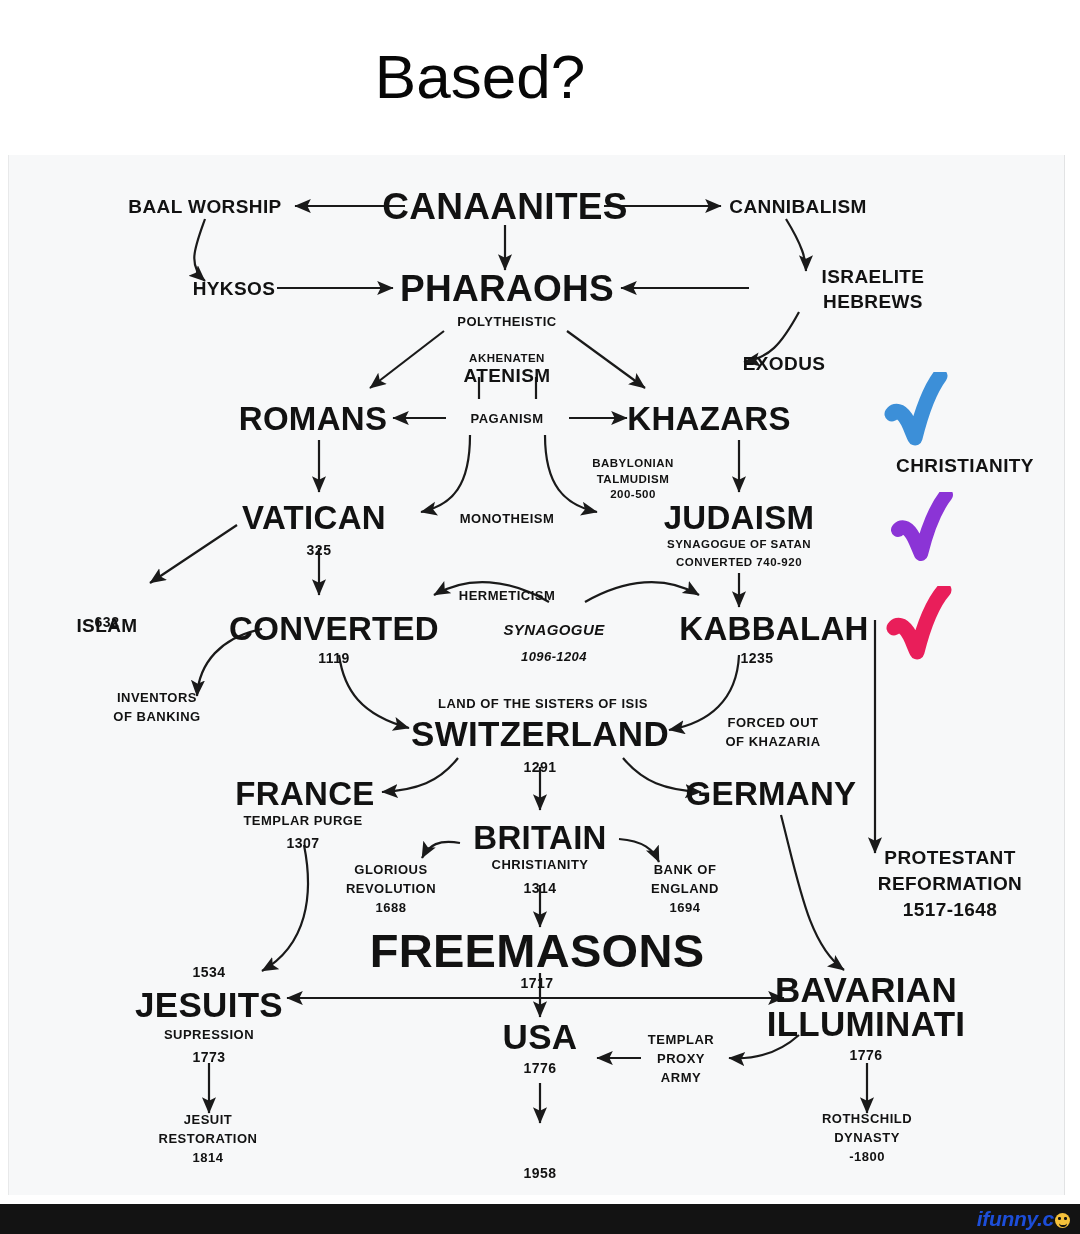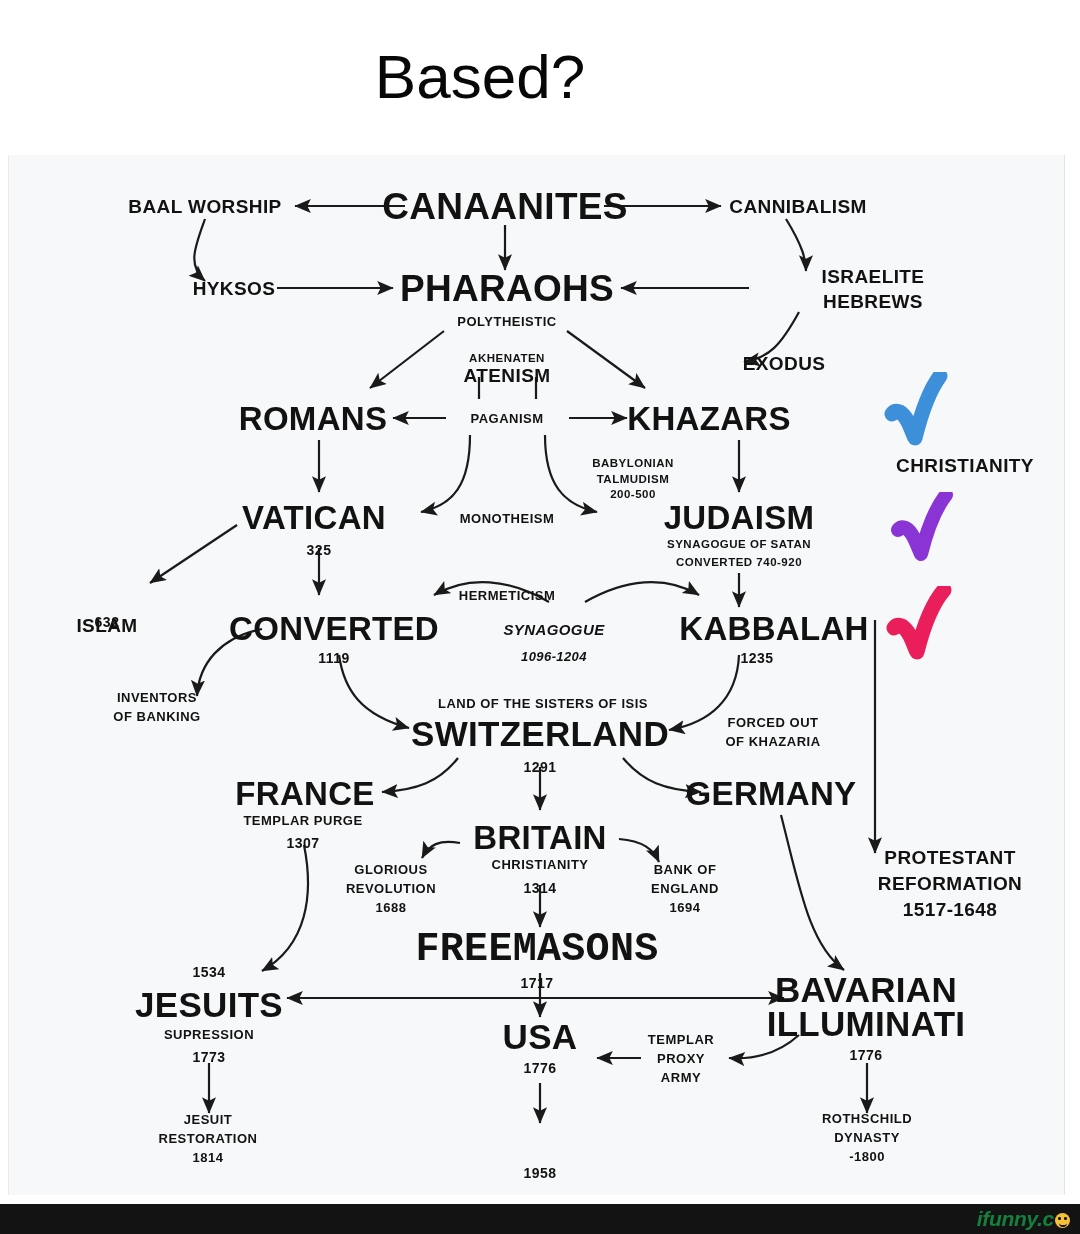--- a/index.html
+++ b/index.html
@@ -43,21 +43,21 @@
   .stack > div{display:block;}
   .check{position:absolute;transform:translate(-50%,-50%);}
   .check svg{display:block;}
   #footer-bar{
     position:absolute;left:0;top:1204px;width:1080px;height:30px;
     background:#131313;
   }
   #ifunny-mark{
     position:absolute;right:10px;top:1207px;
     font-size:21px;font-weight:700;font-style:italic;
-    color:#15803d;letter-spacing:-.3px;
+    color:#1d4ed8;letter-spacing:-.3px;
   }
   #ifunny-mark .smiley{
     display:inline-block;width:15px;height:15px;border-radius:50%;
     background:#f5c13b;position:relative;top:2px;margin-left:1px;
   }
   #ifunny-mark .smiley::before{
     content:"";position:absolute;left:3px;top:4px;width:2.5px;height:2.5px;
     border-radius:50%;background:#131313;box-shadow:6px 0 0 #131313;
   }
   #ifunny-mark .smiley::after{
@@ -269,21 +269,21 @@
     <div style="margin-top:6px;">ENGLAND</div>
     <div style="margin-top:6px;">1694</div>
   </div>
 
   <div class="node t-mid stack" style="left:941px;top:728px;">
     <div>PROTESTANT</div>
     <div style="margin-top:7px;">REFORMATION</div>
     <div style="margin-top:7px;">1517-1648</div>
   </div>
 
-  <div class="node t-major" style="left:528px;top:795px;font-size:40px;font-family:Liberation Mono, monospace;">FREEMASONS</div>
+  <div class="node t-major" style="left:528px;top:795px;font-size:47px;">FREEMASONS</div>
   <div class="node num" style="left:528px;top:828px;">1717</div>
 
   <div class="node num" style="left:200px;top:817px;">1534</div>
   <div class="node t-major" style="left:200px;top:849px;font-size:35px;">JESUITS</div>
   <div class="node t-small" style="left:200px;top:879px;">SUPRESSION</div>
   <div class="node numS" style="left:200px;top:902px;">1773</div>
 
   <div class="node t-small stack" style="left:199px;top:983px;">
     <div>JESUIT</div>
     <div style="margin-top:6px;">RESTORATION</div>

